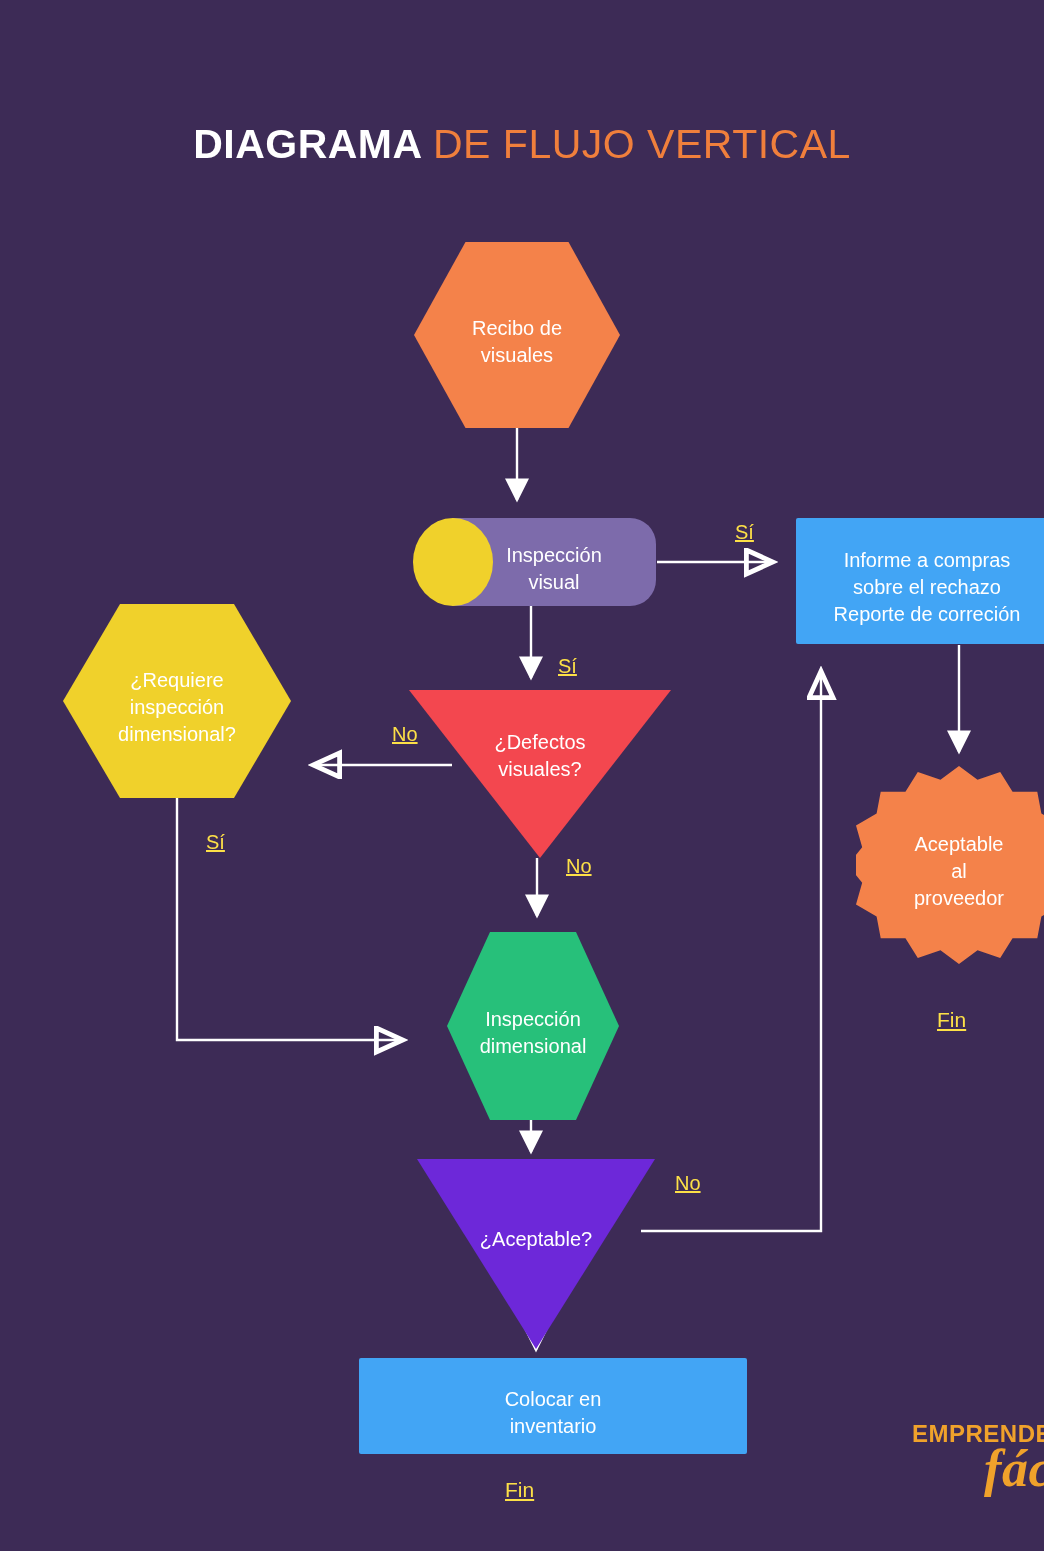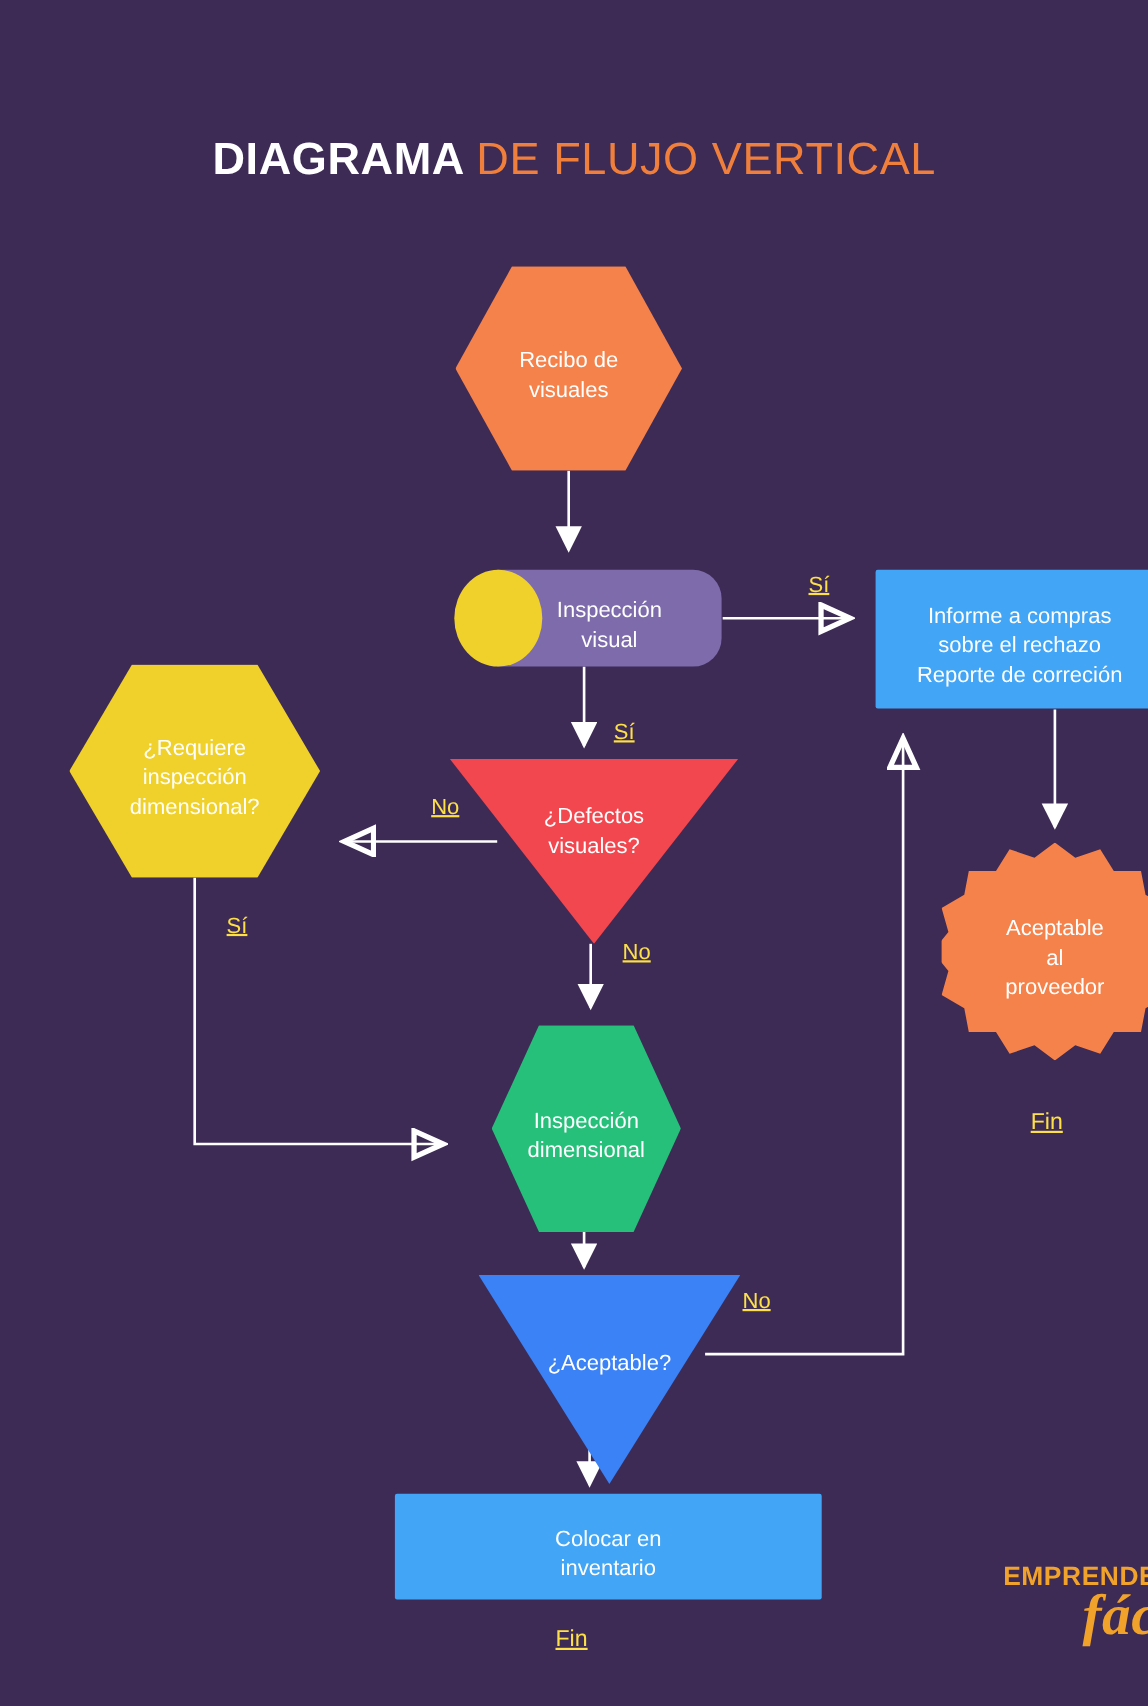--- a/index.html
+++ b/index.html
@@ -59,21 +59,21 @@
 
   
   #n-recibo{left:414px;top:242px;width:206px;height:186px;background:#f4824a;}
   #n-inspeccion-visual{left:452px;top:518px;width:204px;height:88px;background:#7d6bab;}
   #cyl-cap{position:absolute;left:413px;top:518px;width:80px;height:88px;border-radius:50%;background:#f0d12b;z-index:1;}
   #n-requiere{left:63px;top:604px;width:228px;height:194px;background:#f0d12b;color:#ffffff;}
   #n-defectos{left:409px;top:690px;width:262px;height:168px;background:#f3474f;}
   #n-informe{left:796px;top:518px;width:262px;height:126px;background:#42a5f5;}
   #n-devolver{left:856px;top:766px;width:206px;height:198px;background:#f4824a;}
   #n-inspeccion-dim{left:447px;top:932px;width:172px;height:188px;background:#27c07a;}
-  #n-aceptable{left:435px;top:1159px;width:238px;height:190px;background:#3b82f6;}
+  #n-aceptable{left:417px;top:1159px;width:238px;height:190px;background:#6d28d9;}
   #n-colocar{left:359px;top:1358px;width:388px;height:96px;background:#42a5f5;}
 
   
   .lbl{position:absolute;color:#fde047;font-size:20px;text-decoration:underline;}
   #lbl-si-1{left:735px;top:521px;}
   #lbl-si-2{left:558px;top:655px;}
   #lbl-no-1{left:392px;top:723px;}
   #lbl-no-2{left:566px;top:855px;}
   #lbl-si-3{left:206px;top:831px;}
   #lbl-no-3{left:675px;top:1172px;}

